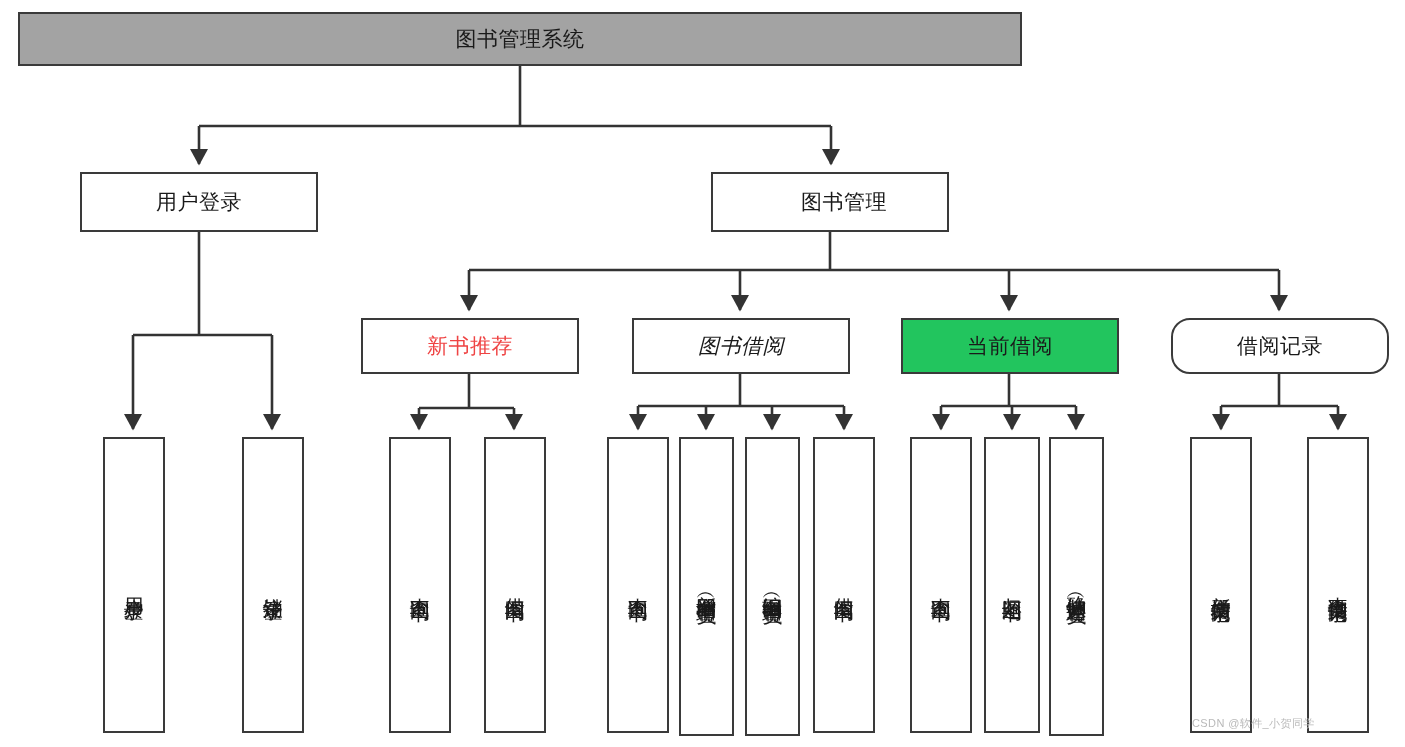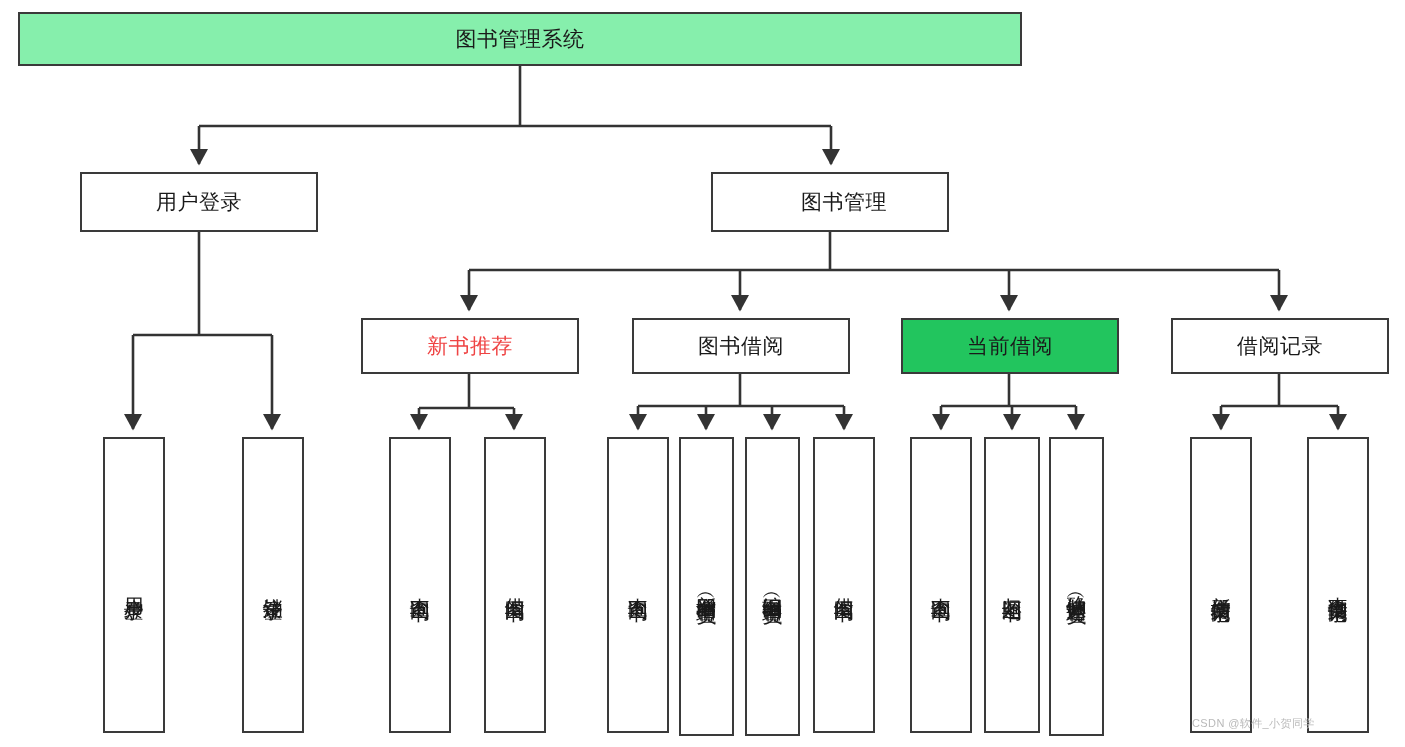--- a/index.html
+++ b/index.html
@@ -116,29 +116,29 @@
     </g>
 
     <g stroke="#333333" stroke-width="2.6" fill="none">
       <path d="M 1279 374 L 1279 406"></path>
       <path d="M 1221 406 L 1338 406"></path>
       <path d="M 1221 406 L 1221 429" marker-end="url(#arrow)"></path>
       <path d="M 1338 406 L 1338 429" marker-end="url(#arrow)"></path>
     </g>
   </svg>
 
-  <div class="node node-h" style="left: 18px; top: 12px; width: 1004px; height: 54px; background: #86efac; border-color: rgb(58, 58, 58); color: rgb(26, 26, 26);">图书管理系统</div>
+  <div class="node node-h" style="left: 18px; top: 12px; width: 1004px; height: 54px; background: #a3a3a3; border-color: rgb(58, 58, 58); color: rgb(26, 26, 26);">图书管理系统</div>
 
   <div class="node node-h" style="left: 80px; top: 172px; width: 238px; height: 60px; background: rgb(255, 255, 255); border-color: rgb(58, 58, 58); color: rgb(26, 26, 26);">用户登录</div>
   <div class="node node-h" style="left: 711px; top: 172px; width: 238px; height: 60px; background: rgb(255, 255, 255); border-color: rgb(58, 58, 58); color: rgb(26, 26, 26); padding-left: 28px;">图书管理</div>
 
   <div class="node node-h" style="left: 361px; top: 318px; width: 218px; height: 56px; background: rgb(255, 255, 255); border-color: rgb(58, 58, 58); color: #ef4444;">新书推荐</div>
-  <div class="node node-h" style="left: 632px; top: 318px; width: 218px; height: 56px; background: rgb(255, 255, 255); border-color: rgb(58, 58, 58); color: rgb(26, 26, 26);">图书借阅</div>
+  <div class="node node-h" style="left: 632px; top: 318px; width: 218px; height: 56px; background: rgb(255, 255, 255); border-color: rgb(58, 58, 58); color: rgb(26, 26, 26); font-style: italic;">图书借阅</div>
   <div class="node node-h" style="left: 901px; top: 318px; width: 218px; height: 56px; background: #22c55e; border-color: rgb(58, 58, 58); color: rgb(26, 26, 26);">当前借阅</div>
-  <div class="node node-h" style="left: 1171px; top: 318px; width: 218px; height: 56px; background: rgb(255, 255, 255); border-color: rgb(58, 58, 58); color: rgb(26, 26, 26);">借阅记录</div>
+  <div class="node node-h" style="left: 1171px; top: 318px; width: 218px; height: 56px; background: rgb(255, 255, 255); border-color: rgb(58, 58, 58); color: rgb(26, 26, 26); border-radius: 19px;">借阅记录</div>
 
   <div class="node node-v" style="left: 103px; top: 437px; width: 62px; height: 296px; background: rgb(255, 255, 255); border-color: rgb(58, 58, 58); color: rgb(26, 26, 26);">用户登录</div>
   <div class="node node-v" style="left: 242px; top: 437px; width: 62px; height: 296px; background: rgb(255, 255, 255); border-color: rgb(58, 58, 58); color: rgb(26, 26, 26);">注销登录</div>
   <div class="node node-v" style="left: 389px; top: 437px; width: 62px; height: 296px; background: rgb(255, 255, 255); border-color: rgb(58, 58, 58); color: rgb(26, 26, 26);">查询图书</div>
   <div class="node node-v" style="left: 484px; top: 437px; width: 62px; height: 296px; background: rgb(255, 255, 255); border-color: rgb(58, 58, 58); color: rgb(26, 26, 26);">借阅图书</div>
   <div class="node node-v" style="left: 607px; top: 437px; width: 62px; height: 296px; background: rgb(255, 255, 255); border-color: rgb(58, 58, 58); color: rgb(26, 26, 26);">查询图书</div>
   <div class="node node-v" style="left: 679px; top: 437px; width: 55px; height: 299px; background: rgb(255, 255, 255); border-color: rgb(58, 58, 58); color: rgb(26, 26, 26);">新增图书（管理员）</div>
   <div class="node node-v" style="left: 745px; top: 437px; width: 55px; height: 299px; background: rgb(255, 255, 255); border-color: rgb(58, 58, 58); color: rgb(26, 26, 26);">编辑图书（管理员）</div>
   <div class="node node-v" style="left: 813px; top: 437px; width: 62px; height: 296px; background: rgb(255, 255, 255); border-color: rgb(58, 58, 58); color: rgb(26, 26, 26);">借阅图书</div>
   <div class="node node-v" style="left: 910px; top: 437px; width: 62px; height: 296px; background: rgb(255, 255, 255); border-color: rgb(58, 58, 58); color: rgb(26, 26, 26);">查询图书</div>

